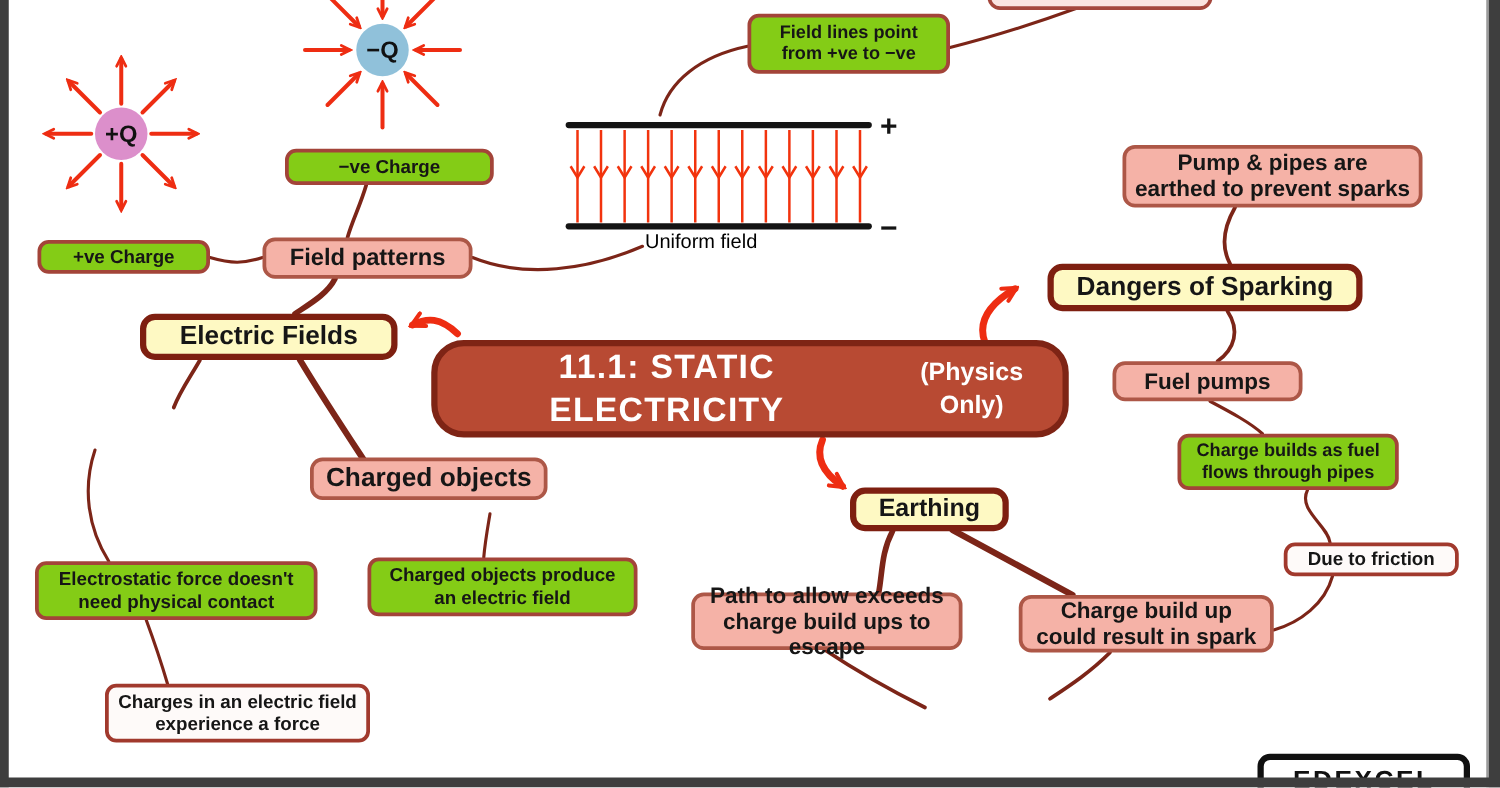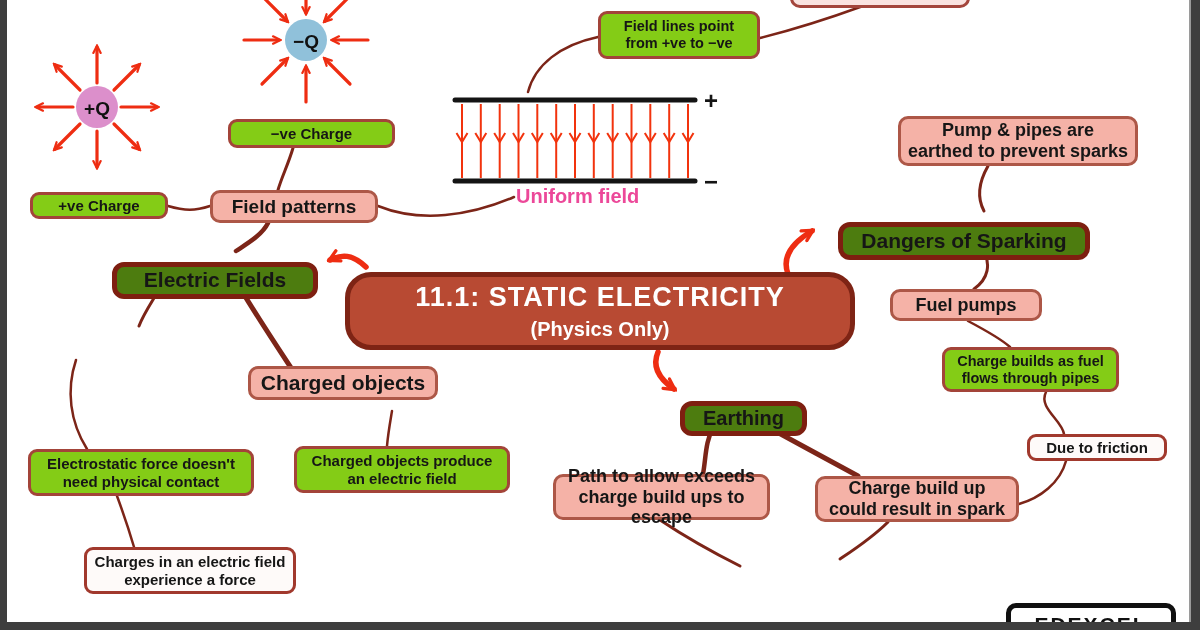--- a/index.html
+++ b/index.html
@@ -5,30 +5,30 @@
   * { box-sizing: border-box; }
   html,body { margin:0; padding:0; }
   body { font-family:"Liberation Sans", sans-serif; background:#fff; }
   .page { position:relative; width:1200px; height:630px; background:#ffffff; overflow:hidden; }
 
   svg.layer { position:absolute; left:0; top:0; z-index:1; }
 
   .node { position:absolute; z-index:2; display:flex; align-items:center; justify-content:center;
           text-align:center; font-weight:700; color:#161616; line-height:1.15; padding:2px 6px; }
   .root { background:#B84A33; border:5px solid #7E2415; border-radius:26px; color:#ffffff;
-          flex-direction:column; line-height:1.3; }
+          flex-direction:row; line-height:1.3; }
   .root .t1 { font-size:27px; letter-spacing:1px; }
   .root .t2 { font-size:20px; }
-  .main { background:#4d7c0f; border:5px solid #7E1F10; border-radius:12px; font-size:21px;margin-top:11px; }
+  .main { background:#fef9c3; border:5px solid #7E1F10; border-radius:12px; font-size:21px; }
   .sub  { background:#F5B2A7; border:3px solid #AD5747; border-radius:10px; font-size:18px; }
   .sub.small { font-size:18px; }
   .leaf { background:#84cc16; border:3px solid #A34439; border-radius:9px; font-size:14.5px; }
   .white{ background:#FEFAF9; border:3px solid #A1392D; border-radius:9px; font-size:15px; }
 
-  .plainlabel { position:absolute; z-index:2; font-weight:700; font-size:20px; color:#ec4899; }
+  .plainlabel { position:absolute; z-index:2; font-weight:400; font-size:16px; color:#000000; }
 
   .cutoff-box { position:absolute; left:790px; top:-32px; width:180px; height:40px;
                 background:#FAE3E0; border:3px solid #A4463C; border-radius:10px; z-index:2; }
 
   .edexcel { position:absolute; left:1006px; top:603px; width:170px; height:44px; z-index:5;
              background:#ffffff; border:5px solid #101010; border-radius:10px;
              display:flex; align-items:center; justify-content:center;
              font-weight:700; font-size:21px; letter-spacing:2px; color:#101010; }
 
   .strip { position:absolute; background:#3E3E3E; z-index:10; }

